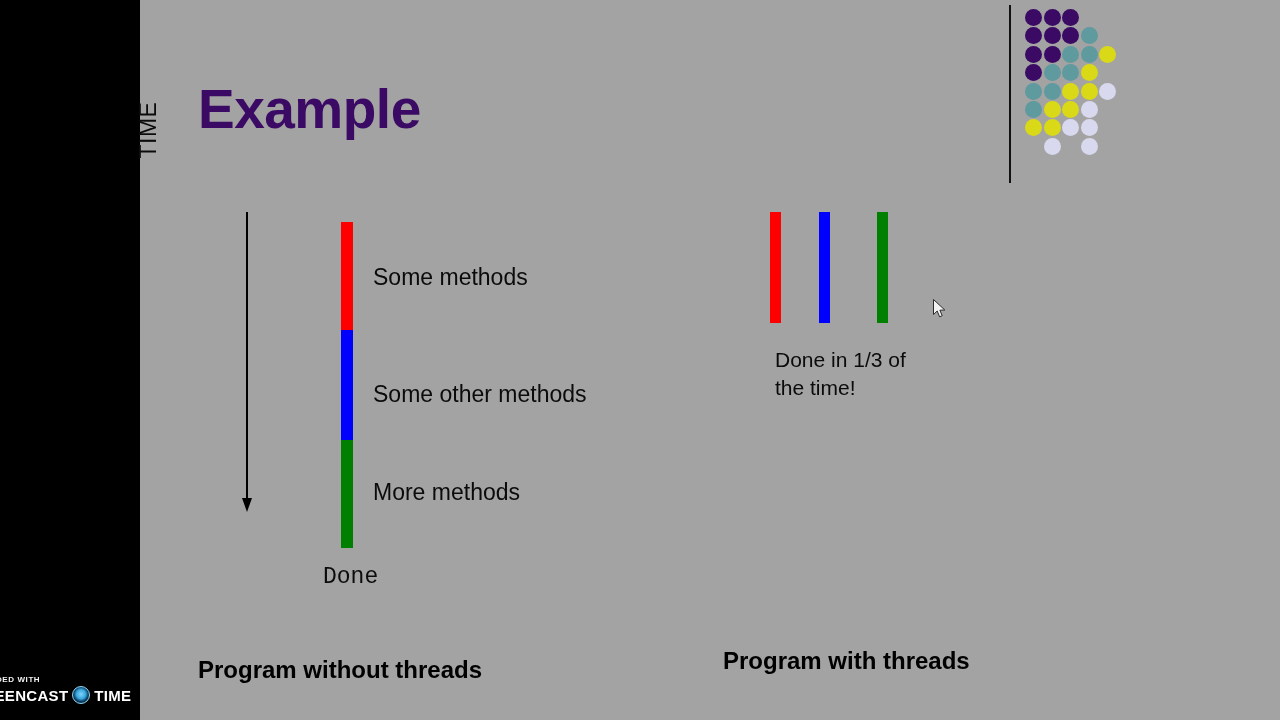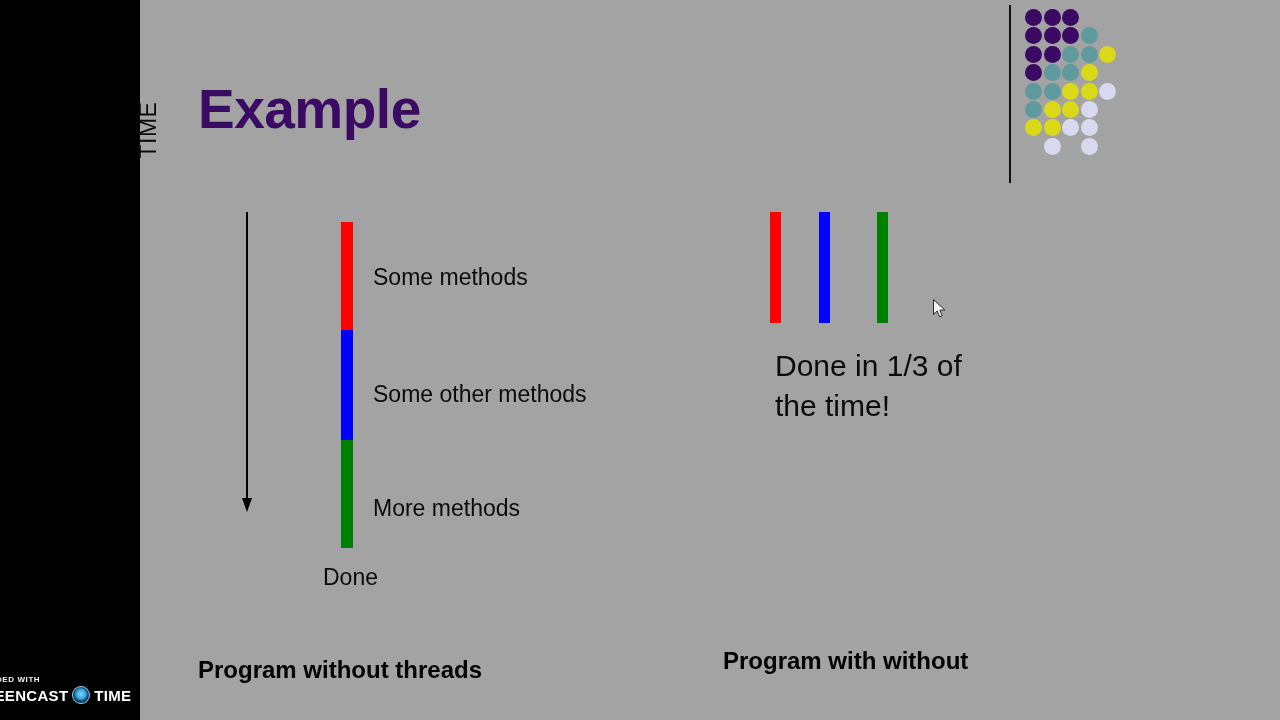--- a/index.html
+++ b/index.html
@@ -119,43 +119,43 @@
 
   .method-label {
     position: absolute;
     font-size: 23px;
     color: #0b0b0b;
     white-space: nowrap;
     line-height: 1.25;
   }
   #label-some-methods       { left: 233px; top: 263px; }
   #label-some-other-methods { left: 233px; top: 380px; }
-  #label-more-methods       { left: 233px; top: 494px; }
-  #label-done               { left: 183px; top: 563px; }
+  #label-more-methods       { left: 233px; top: 478px; }
+  #label-done               { left: 183px; top: 563px; font-family: Liberation Mono, monospace; }
 
   
   #threaded-bars {
     position: absolute;
     left: 630px;
     top: 212px;
     width: 180px;
     height: 120px;
   }
   .thread-bar {
     position: absolute;
     top: 0;
     width: 11px;
     height: 111px;
   }
 
   #threads-note {
     position: absolute;
     left: 635px;
     top: 346px;
-    font-size: 30px;
+    font-size: 21px;
     color: #0b0b0b;
     line-height: 1.32;
     white-space: pre-line;
   }
 
   
   .diagram-caption {
     position: absolute;
     font-size: 24px;
     font-weight: bold;
@@ -285,21 +285,21 @@
     <div id="threaded-bars">
         <div class="thread-bar" style="left: 0px; background: rgb(255, 0, 0);"></div>
         <div class="thread-bar" style="left: 49px; background: rgb(0, 0, 255);"></div>
         <div class="thread-bar" style="left: 107px; background: rgb(0, 128, 0);"></div>
       </div>
 
     <div id="threads-note">Done in 1/3 of
 the time!</div>
 
     <div class="diagram-caption" id="caption-without-threads">Program without threads</div>
-    <div class="diagram-caption" id="caption-with-threads">Program with without</div>
+    <div class="diagram-caption" id="caption-with-threads">Program with threads</div>
 
   </div>
 
   <div id="mouse-cursor">
     <svg width="14" height="20" viewBox="0 0 14 20">
       <polygon points="0.5,0.5 0.5,15.5 4.2,12.0 6.6,17.8 9.2,16.7 6.9,11.2 11.8,11.0" fill="#f2f2f2" stroke="#2b2b2b" stroke-width="1"></polygon>
     </svg>
   </div>
 
   <div id="watermark">

